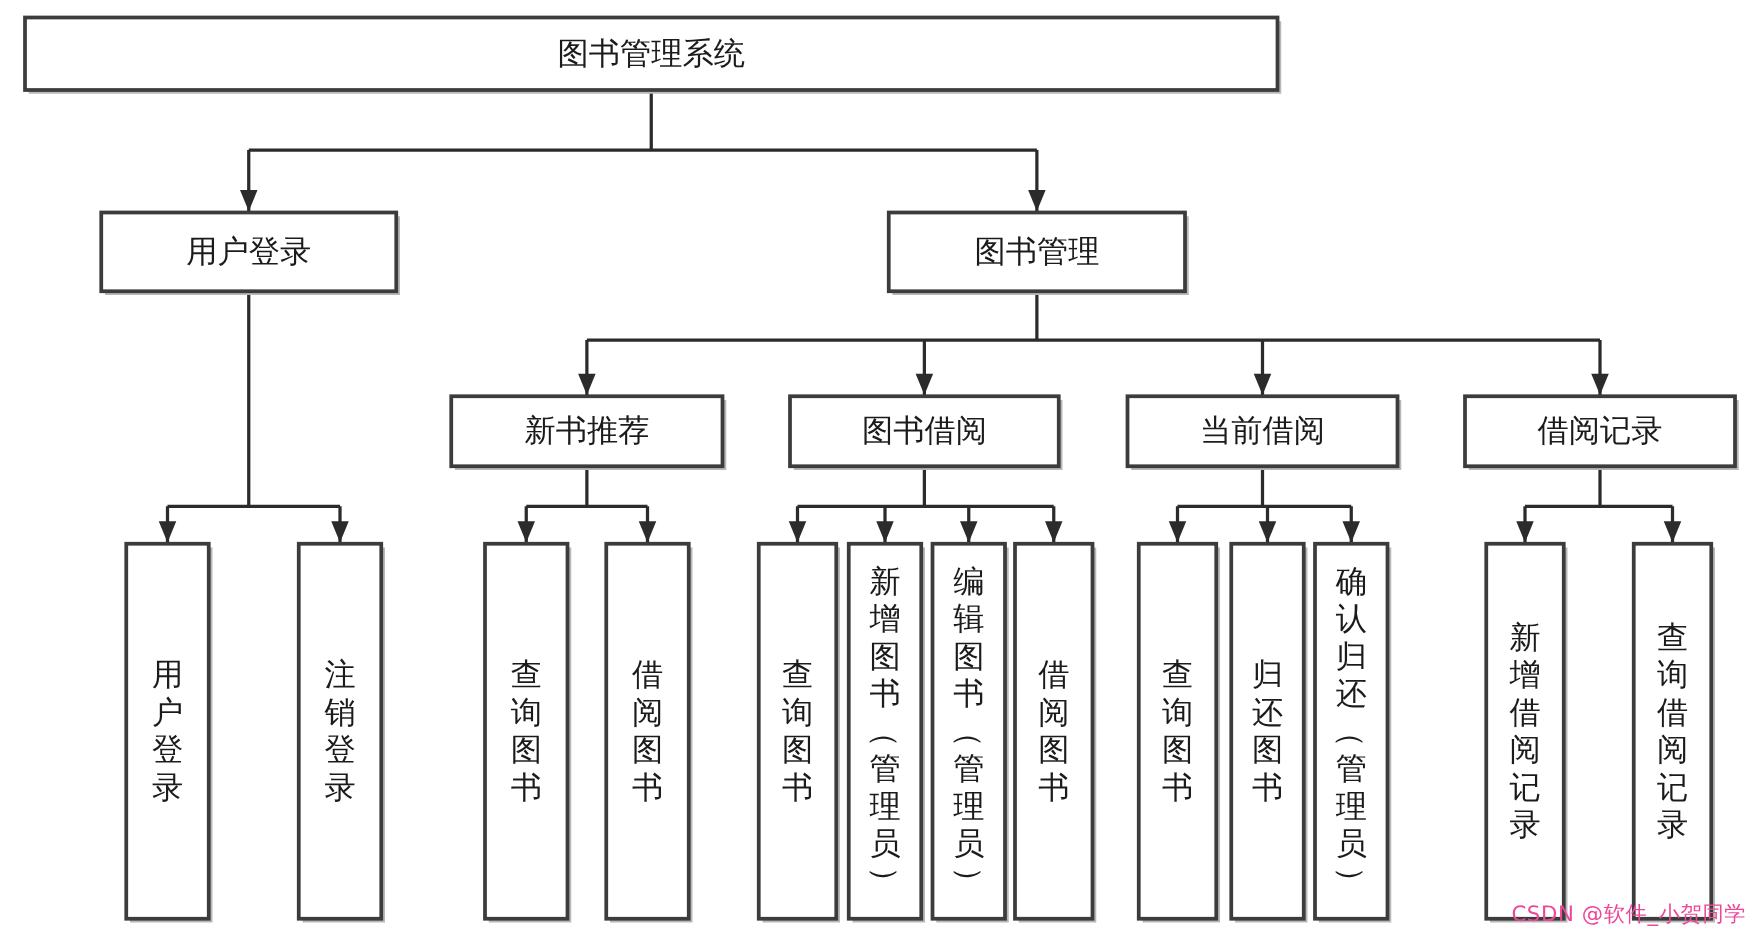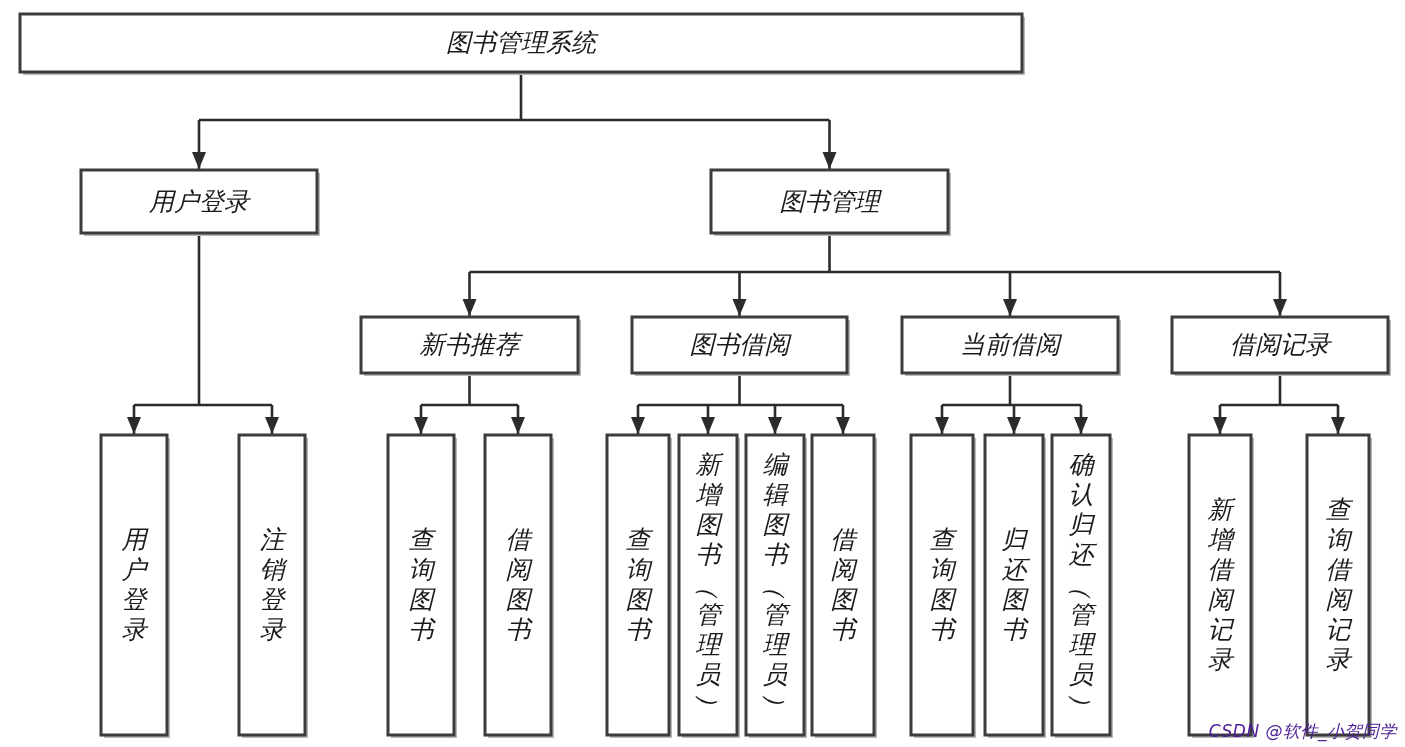--- a/index.html
+++ b/index.html
@@ -10,21 +10,20 @@
   body {
     width: 1405px;
     height: 747px;
     font-family: "DejaVu Sans", "Liberation Sans", sans-serif;
     overflow: hidden;
   }
   #diagram-root {
     position: relative;
     width: 1405px;
     height: 747px;
-    font-style: italic;
   }
   svg.diagram {
     position: absolute;
     top: 0;
     left: 0;
     width: 1405px;
     height: 747px;
   }
   .node-box {
     fill: #ffffff;
@@ -57,21 +56,21 @@
     font-size: 25px;
     fill: #1b1b1b;
     text-anchor: middle;
   }
   .watermark {
     position: absolute;
     right: 8px;
     bottom: 4px;
     font-family: "DejaVu Sans", "Liberation Sans", sans-serif;
     font-size: 17px;
-    color: #4c1d95;
+    color: #ec4899;
     white-space: nowrap;
     letter-spacing: 0.5px;
   }
 </style>
 </head>
 <body>
 
 <div id="diagram-root">
   <svg class="diagram" id="diagram-svg" viewBox="0 0 1405 747" xmlns="http://www.w3.org/2000/svg">
     <g id="layer-connectors">

